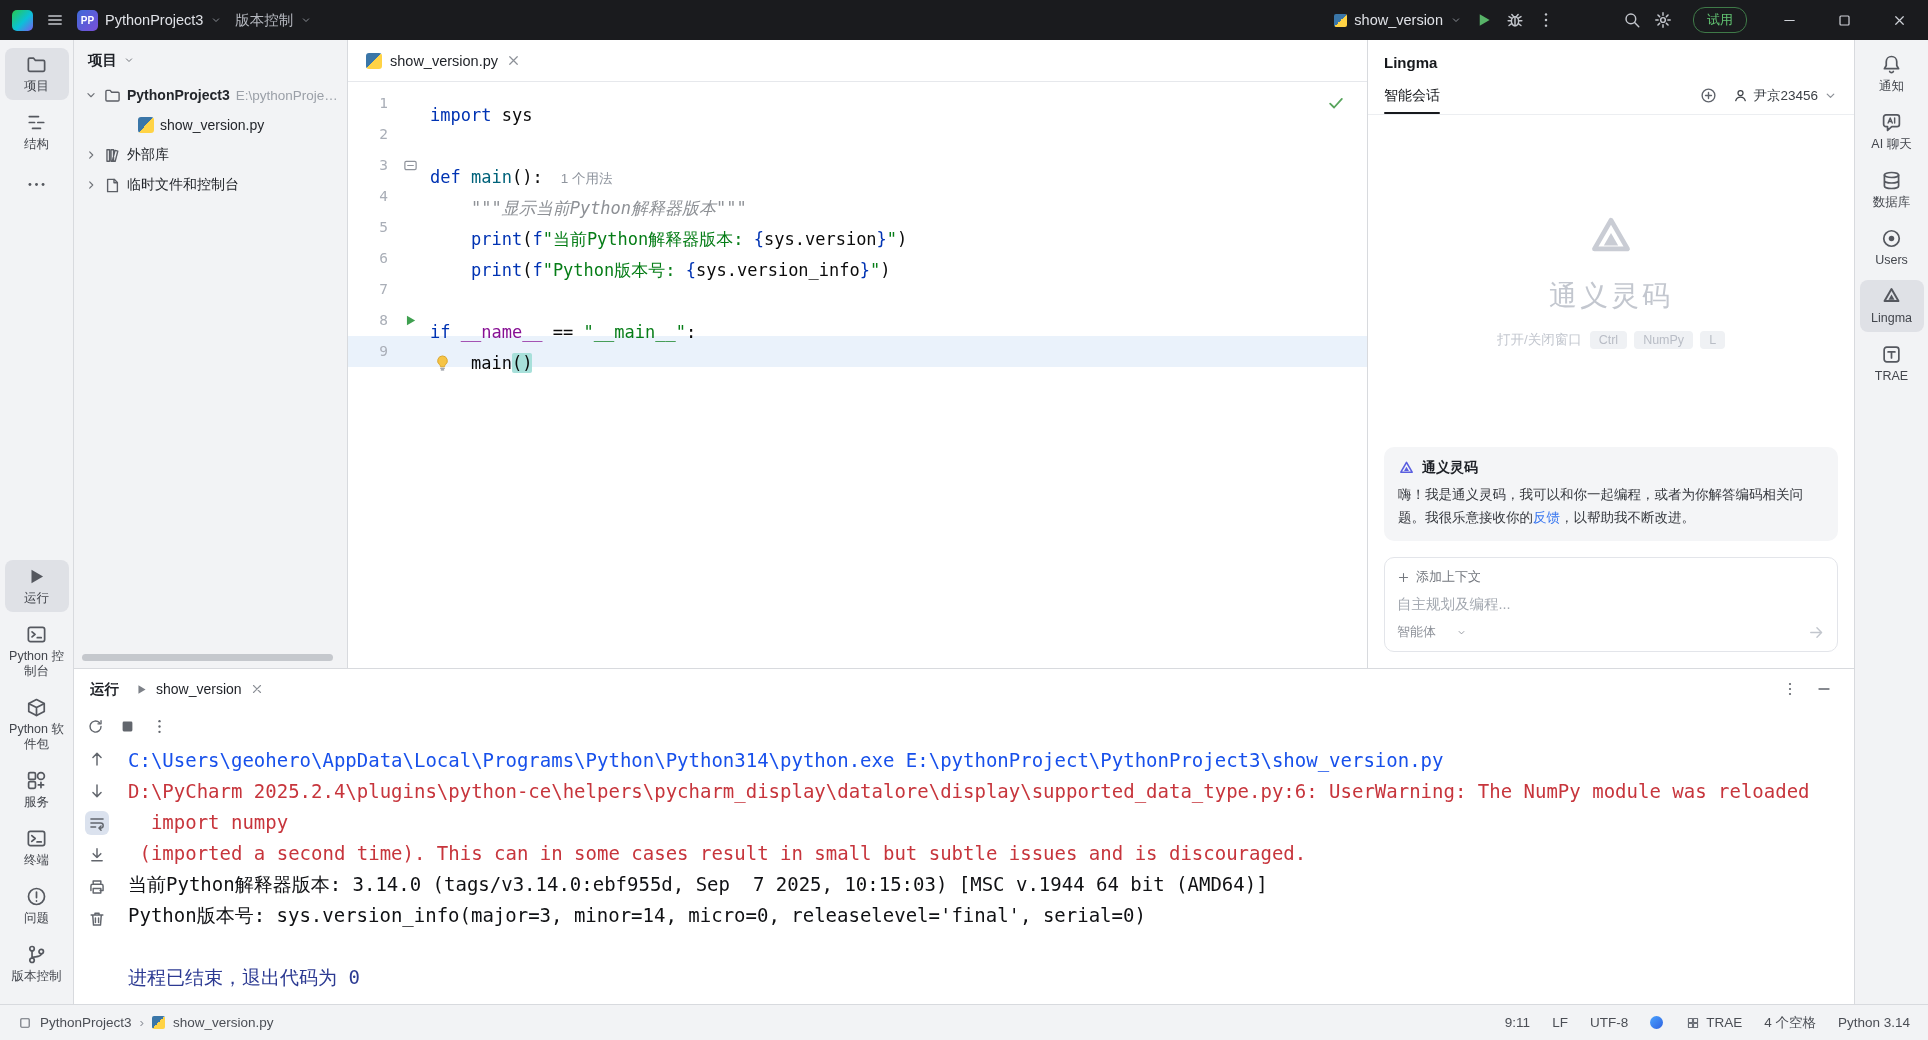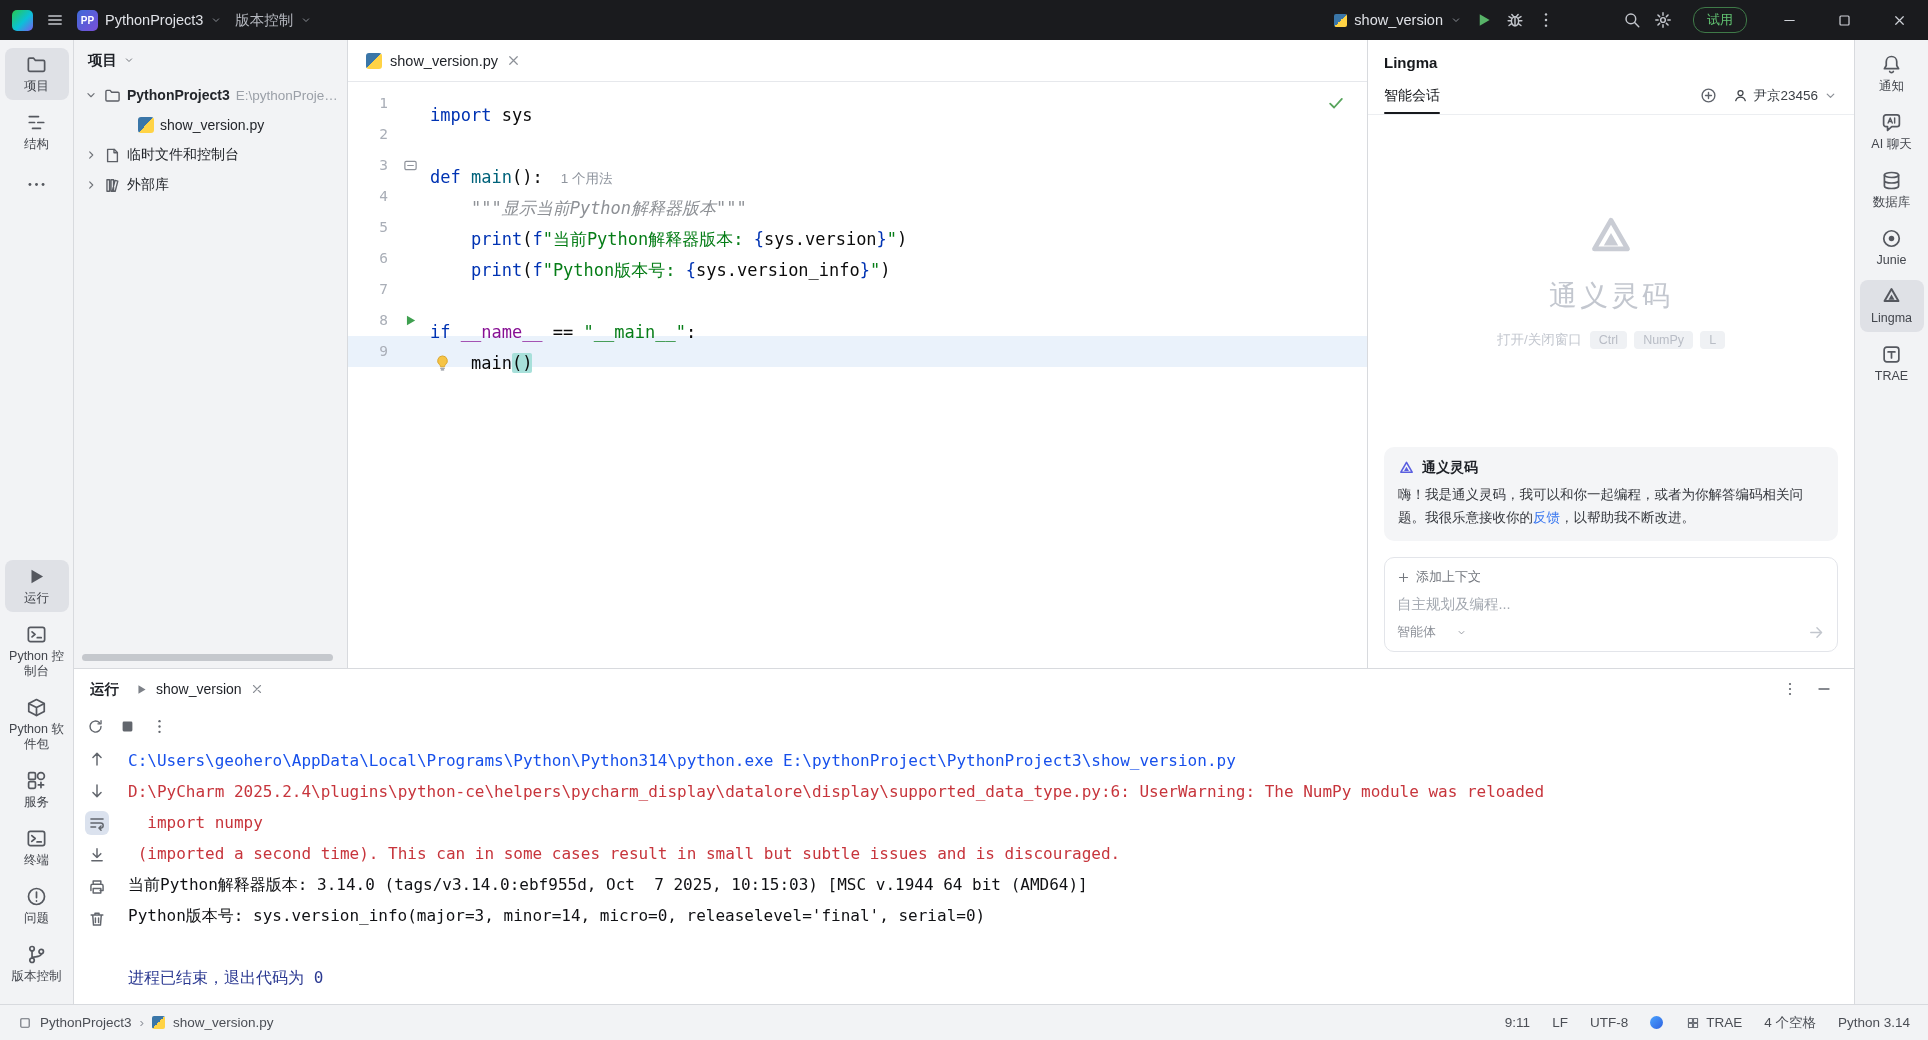--- a/index.html
+++ b/index.html
@@ -120,21 +120,21 @@
   .rp-head-right { margin-left:auto; display:flex; gap:18px; color:#5f636b; padding-right:6px; }
   .rp-head-right .icon { width:16px; height:16px; cursor:pointer; }
   .rp-toolbar { height:34px; flex:none; display:flex; align-items:center; gap:15px; padding:0 13px; }
   .rp-toolbar .icon { width:17px; height:17px; color:#62666d; cursor:pointer; }
   .ic-rerun { color:#4f9d5b; }
   .ic-stop { color:#787c83; }
   .rp-body { flex:1; min-height:0; display:flex; }
   .rp-side { width:46px; flex:none; display:flex; flex-direction:column; align-items:center; gap:8px; padding-top:4px; }
   .rp-side .icon { width:24px; height:24px; padding:3px; border-radius:6px; color:#62666d; cursor:pointer; }
   .rp-side .icon.on { background:#dbe2ee; }
-  .console { flex:1; min-width:0; font-family:"DejaVu Sans Mono","Liberation Mono",monospace; font-size:16px; line-height:31px; padding:2px 14px 0 8px; overflow:hidden; }
+  .console { flex:1; min-width:0; font-family:"DejaVu Sans Mono","Liberation Mono",monospace; font-size:19px; line-height:31px; padding:2px 14px 0 8px; overflow:hidden; }
   .con-line { white-space:pre; }
   .c-blue { color:#1750eb; } .c-red { color:#c7353c; } .c-black { color:#101114; } .c-exit { color:#2c3a92; }
 
   
   .statusbar { height:36px; flex:none; background:#f2f3f5; border-top:1px solid #d8dade; display:flex; align-items:center; padding:0 18px; font-size:13.5px; color:#4b4e55; }
   .sb-left { display:flex; align-items:center; gap:8px; min-width:0; }
   .sb-left .icon { width:14px; height:14px; color:#6b6f77; }
   .sb-sep::before { content:'›'; color:#9599a1; }
   .sb-right { margin-left:auto; display:flex; gap:22px; align-items:center; }
   .status-item { display:flex; align-items:center; gap:6px; cursor:pointer; white-space:nowrap; }
@@ -368,38 +368,38 @@
                 <span class="tree-label">show_version.py</span>
               </div>
               <div class="tree-row" style="padding-left: 10px;">
                 <span class="icon tree-chev">
                   <svg viewBox="0 0 16 16" fill="none" stroke="currentColor" stroke-width="1.3" stroke-linecap="round" stroke-linejoin="round">
                     <path d="M6.5 4.5 10 8l-3.5 3.5"></path>
                   </svg>
                 </span>
                 <span class="icon tree-ico">
                   <svg viewBox="0 0 16 16" fill="none" stroke="currentColor" stroke-width="1.3" stroke-linecap="round" stroke-linejoin="round">
-                    <path d="M3.4 2.2h6.2l3 3v8.6H3.4z"></path>
-                    <path d="M9.4 2.4v3h3"></path>
-                  </svg>
-                </span>
-                <span class="tree-label">临时文件和控制台</span>
+                    <path d="M2.8 2.6h2.4v10.8H2.8zM6.6 2.6H9v10.8H6.6zM10.4 3.2l2.6.7-2.5 9.6-2.6-.7z"></path>
+                  </svg>
+                </span>
+                <span class="tree-label">外部库</span>
               </div>
               <div class="tree-row" style="padding-left: 10px;">
                 <span class="icon tree-chev">
                   <svg viewBox="0 0 16 16" fill="none" stroke="currentColor" stroke-width="1.3" stroke-linecap="round" stroke-linejoin="round">
                     <path d="M6.5 4.5 10 8l-3.5 3.5"></path>
                   </svg>
                 </span>
                 <span class="icon tree-ico">
                   <svg viewBox="0 0 16 16" fill="none" stroke="currentColor" stroke-width="1.3" stroke-linecap="round" stroke-linejoin="round">
-                    <path d="M2.8 2.6h2.4v10.8H2.8zM6.6 2.6H9v10.8H6.6zM10.4 3.2l2.6.7-2.5 9.6-2.6-.7z"></path>
-                  </svg>
-                </span>
-                <span class="tree-label">外部库</span>
+                    <path d="M3.4 2.2h6.2l3 3v8.6H3.4z"></path>
+                    <path d="M9.4 2.4v3h3"></path>
+                  </svg>
+                </span>
+                <span class="tree-label">临时文件和控制台</span>
               </div>
             </div>
           <div class="h-scroll"></div>
         </aside>
 
         <section class="editor">
           <div class="tabbar">
             <div class="tab">
               <span class="py-icon"></span>
               <span>show_version.py</span>
@@ -651,21 +651,21 @@
                 <svg viewBox="0 0 16 16" fill="none" stroke="currentColor" stroke-width="1.3" stroke-linecap="round" stroke-linejoin="round">
                   <path d="M2.8 4.4h10.4M6.2 4.2V2.8h3.6v1.4M4.2 4.6l.7 8.8h6.2l.7-8.8M6.6 7v4.2M9.4 7v4.2"></path>
                 </svg>
               </span>
           </div>
           <div class="console" id="console-lines">
               <div class="con-line c-blue">C:\Users\geohero\AppData\Local\Programs\Python\Python314\python.exe E:\pythonProject\PythonProject3\show_version.py</div>
               <div class="con-line c-red">D:\PyCharm 2025.2.4\plugins\python-ce\helpers\pycharm_display\datalore\display\supported_data_type.py:6: UserWarning: The NumPy module was reloaded</div>
               <div class="con-line c-red">  import numpy</div>
               <div class="con-line c-red"> (imported a second time). This can in some cases result in small but subtle issues and is discouraged.</div>
-              <div class="con-line c-black">当前Python解释器版本: 3.14.0 (tags/v3.14.0:ebf955d, Oct  7 2025, 10:15:03) [MSC v.1944 64 bit (AMD64)]</div>
+              <div class="con-line c-black">当前Python解释器版本: 3.14.0 (tags/v3.14.0:ebf955d, Sep  7 2025, 10:15:03) [MSC v.1944 64 bit (AMD64)]</div>
               <div class="con-line c-black">Python版本号: sys.version_info(major=3, minor=14, micro=0, releaselevel='final', serial=0)</div>
               <div class="con-line c-black"> </div>
               <div class="con-line c-exit">进程已结束，退出代码为 0</div>
             </div>
         </div>
       </section>
     </div>
 
     <nav class="stripe right-stripe">
       <div class="stripe-list" id="right-stripe-items">
@@ -696,21 +696,21 @@
             </span>
             <span class="stripe-label">数据库</span>
           </div>
           <div class="stripe-item">
             <span class="icon ">
               <svg viewBox="0 0 16 16" fill="none" stroke="currentColor" stroke-width="1.3" stroke-linecap="round" stroke-linejoin="round">
                 <circle cx="8" cy="8" r="5.9"></circle>
                 <circle cx="8" cy="8" r="2.1" fill="currentColor" stroke="none"></circle>
               </svg>
             </span>
-            <span class="stripe-label">Junie</span>
+            <span class="stripe-label">Users</span>
           </div>
           <div class="stripe-item selected">
             <span class="icon ">
               <svg viewBox="0 0 16 16" fill="none" stroke="currentColor" stroke-width="1.3" stroke-linecap="round" stroke-linejoin="round">
                 <path d="M8 2.3 13.3 11.5H2.7z" stroke-width="1.5"></path>
                 <path d="M8 6.4l2.3 4H5.7z" fill="currentColor" stroke="none"></path>
               </svg>
             </span>
             <span class="stripe-label">Lingma</span>
           </div>

